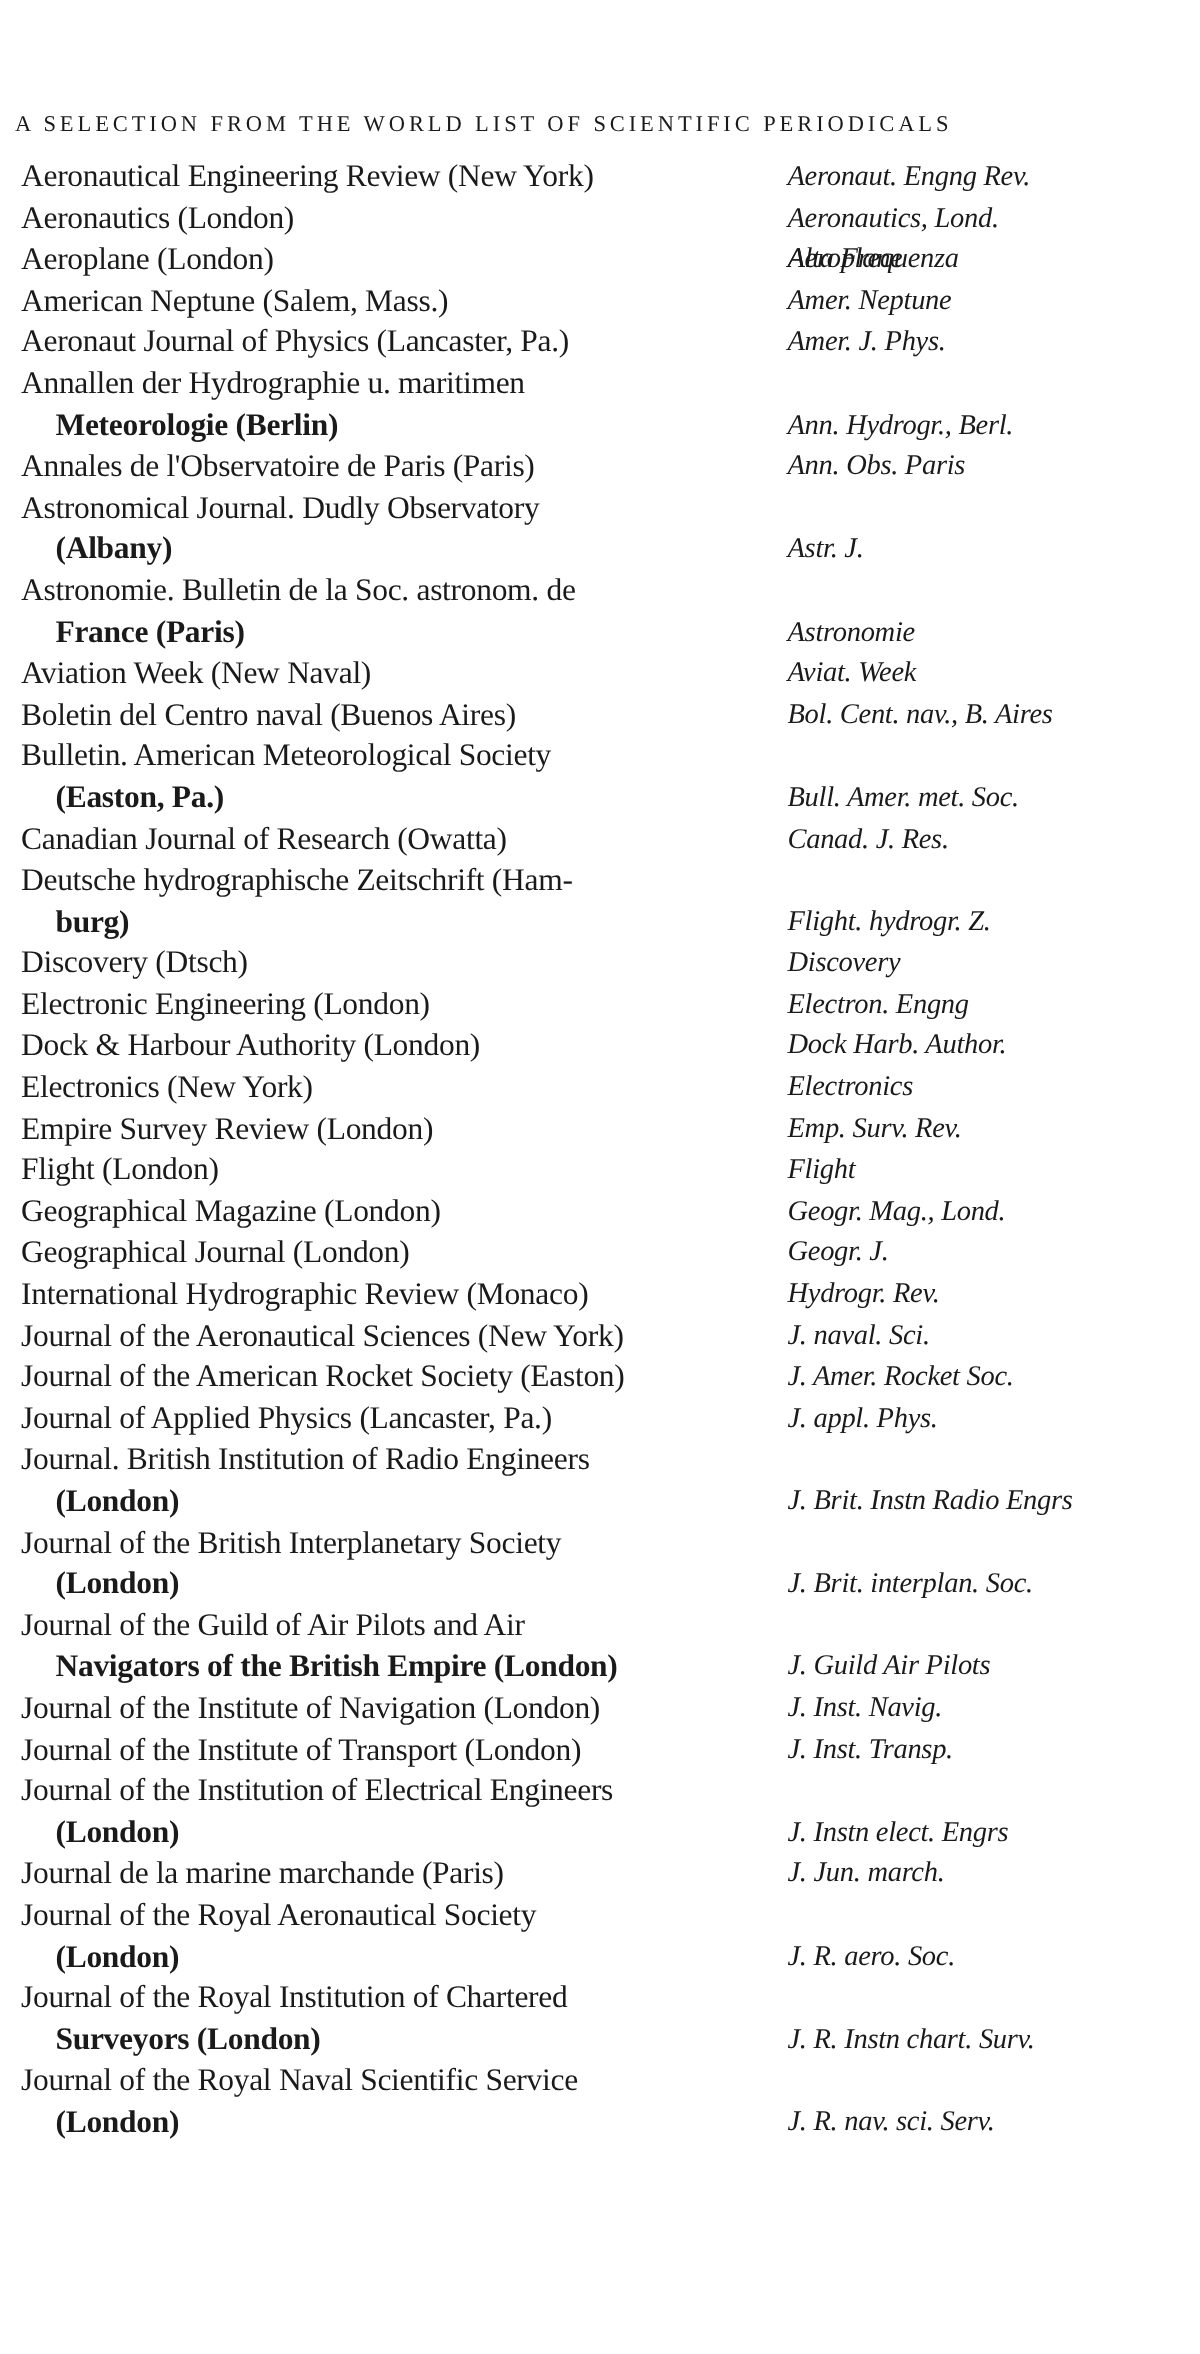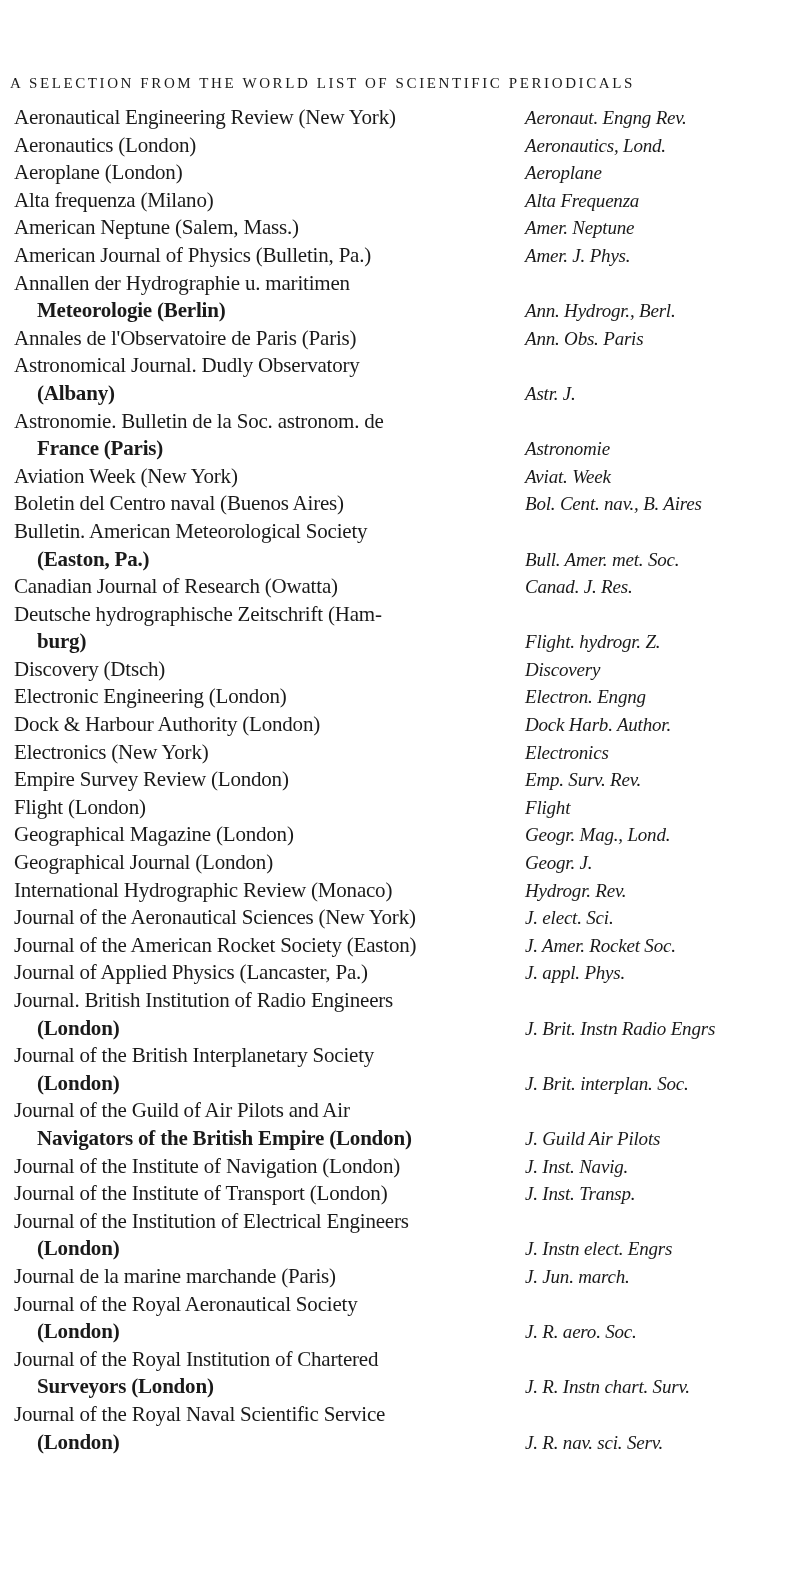--- a/index.html
+++ b/index.html
@@ -40,49 +40,48 @@
     </div>
     <div class="entry">
       <div class="title"><span>Aeronautics (London)</span></div>
       <div class="abbr">Aeronautics, Lond.</div>
     </div>
     <div class="entry">
       <div class="title"><span>Aeroplane (London)</span></div>
       <div class="abbr">Aeroplane</div>
     </div>
     <div class="entry">
-      <div class="title"><span>Alta frequenza (Milano)</span></div>
       <div class="abbr">Alta Frequenza</div>
     </div>
     <div class="entry">
       <div class="title"><span>American Neptune (Salem, Mass.)</span></div>
       <div class="abbr">Amer. Neptune</div>
     </div>
     <div class="entry">
-      <div class="title"><span>American Journal of Physics (Bulletin, Pa.)</span></div>
+      <div class="title"><span>Aeronaut Journal of Physics (Lancaster, Pa.)</span></div>
       <div class="abbr">Amer. J. Phys.</div>
     </div>
     <div class="entry">
       <div class="title"><span>Annallen der Hydrographie u. maritimen</span><span class="cont">Meteorologie (Berlin)</span></div>
       <div class="abbr">Ann. Hydrogr., Berl.</div>
     </div>
     <div class="entry">
       <div class="title"><span>Annales de l'Observatoire de Paris (Paris)</span></div>
       <div class="abbr">Ann. Obs. Paris</div>
     </div>
     <div class="entry">
       <div class="title"><span>Astronomical Journal. Dudly Observatory</span><span class="cont">(Albany)</span></div>
       <div class="abbr">Astr. J.</div>
     </div>
     <div class="entry">
       <div class="title"><span>Astronomie. Bulletin de la Soc. astronom. de</span><span class="cont">France (Paris)</span></div>
       <div class="abbr">Astronomie</div>
     </div>
     <div class="entry">
-      <div class="title"><span>Aviation Week (New York)</span></div>
+      <div class="title"><span>Aviation Week (New Naval)</span></div>
       <div class="abbr">Aviat. Week</div>
     </div>
     <div class="entry">
       <div class="title"><span>Boletin del Centro naval (Buenos Aires)</span></div>
       <div class="abbr">Bol. Cent. nav., B. Aires</div>
     </div>
     <div class="entry">
       <div class="title"><span>Bulletin. American Meteorological Society</span><span class="cont">(Easton, Pa.)</span></div>
       <div class="abbr">Bull. Amer. met. Soc.</div>
     </div>
@@ -125,21 +124,21 @@
     <div class="entry">
       <div class="title"><span>Geographical Journal (London)</span></div>
       <div class="abbr">Geogr. J.</div>
     </div>
     <div class="entry">
       <div class="title"><span>International Hydrographic Review (Monaco)</span></div>
       <div class="abbr">Hydrogr. Rev.</div>
     </div>
     <div class="entry">
       <div class="title"><span>Journal of the Aeronautical Sciences (New York)</span></div>
-      <div class="abbr">J. elect. Sci.</div>
+      <div class="abbr">J. naval. Sci.</div>
     </div>
     <div class="entry">
       <div class="title"><span>Journal of the American Rocket Society (Easton)</span></div>
       <div class="abbr">J. Amer. Rocket Soc.</div>
     </div>
     <div class="entry">
       <div class="title"><span>Journal of Applied Physics (Lancaster, Pa.)</span></div>
       <div class="abbr">J. appl. Phys.</div>
     </div>
     <div class="entry">

